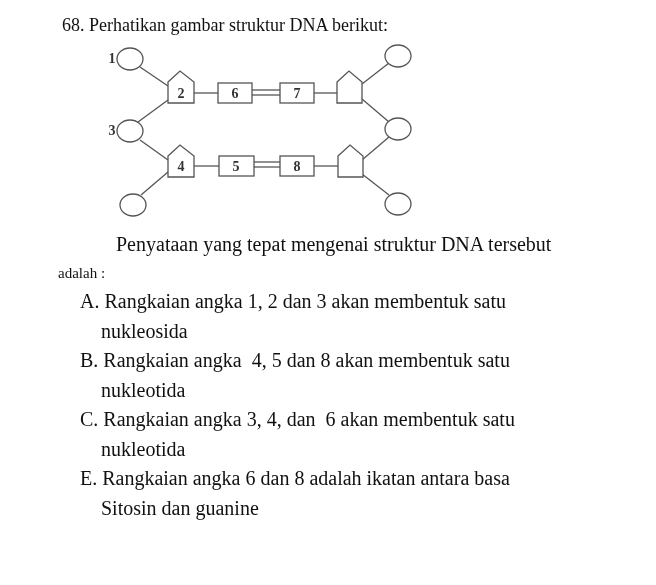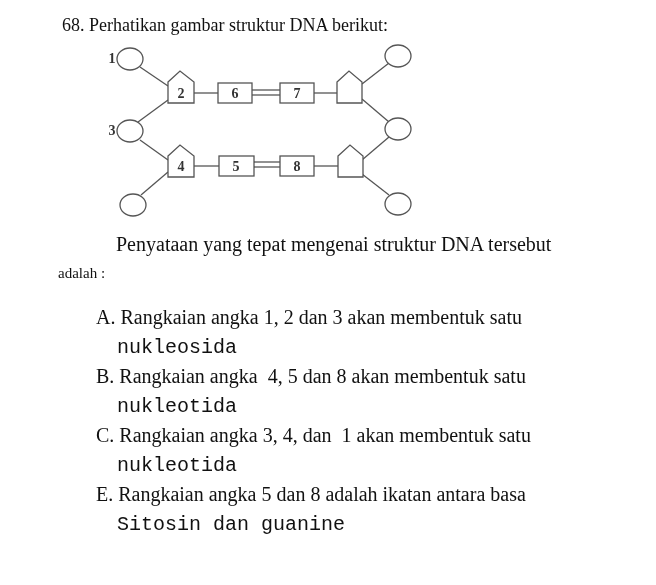--- a/index.html
+++ b/index.html
@@ -5,23 +5,23 @@
   html, body { margin: 0; padding: 0; background: #ffffff; }
   body {
     width: 656px; height: 585px; position: relative; overflow: hidden;
     font-family: "Liberation Serif", "DejaVu Serif", serif;
     color: #111111;
   }
   .q-title { position: absolute; left: 62px; top: 12px; font-size: 18px; line-height: 26px; }
   .diagram { position: absolute; left: 100px; top: 42px; width: 330px; height: 185px; }
   .stem { position: absolute; left: 80px; top: 230px; font-size: 20px; line-height: 28px; margin-left: 36px; }
   .stem2 { position: absolute; left: 58px; top: 259px; font-size: 15px; line-height: 28px; }
-  .options { position: absolute; left: 80px; top: 287px; margin: 16px; padding: 0; list-style: none; }
+  .options { position: absolute; left: 80px; top: 287px; margin: 0; padding: 0; list-style: none; }
   .opt { font-size: 20px; line-height: 29.5px; }
-  .opt .cont { display: block; padding-left: 21px; font-family: Liberation Mono, monospace; }
+  .opt .cont { display: block; padding-left: 21px; }
   svg text { font-family: "Liberation Serif", serif; font-weight: bold; }
 </style>
 </head>
 <body>
 
 <div class="q-title">
   <span>68.</span>
   <span>Perhatikan gambar struktur DNA berikut:</span>
 </div>
 
@@ -87,21 +87,21 @@
     <span>Rangkaian angka 1, 2 dan 3 akan membentuk satu</span>
     <span class="cont">nukleosida</span>
   </li>
   <li class="opt">
     <span>B.</span>
     <span style="white-space:pre">Rangkaian angka  4, 5 dan 8 akan membentuk satu</span>
     <span class="cont">nukleotida</span>
   </li>
   <li class="opt">
     <span>C.</span>
-    <span style="white-space:pre">Rangkaian angka 3, 4, dan  1 akan membentuk satu</span>
+    <span style="white-space:pre">Rangkaian angka 3, 4, dan  6 akan membentuk satu</span>
     <span class="cont">nukleotida</span>
   </li>
   <li class="opt">
     <span>E.</span>
-    <span>Rangkaian angka 5 dan 8 adalah ikatan antara basa</span>
+    <span>Rangkaian angka 6 dan 8 adalah ikatan antara basa</span>
     <span class="cont">Sitosin dan guanine</span>
   </li>
 </ul>
 
 </body></html>

